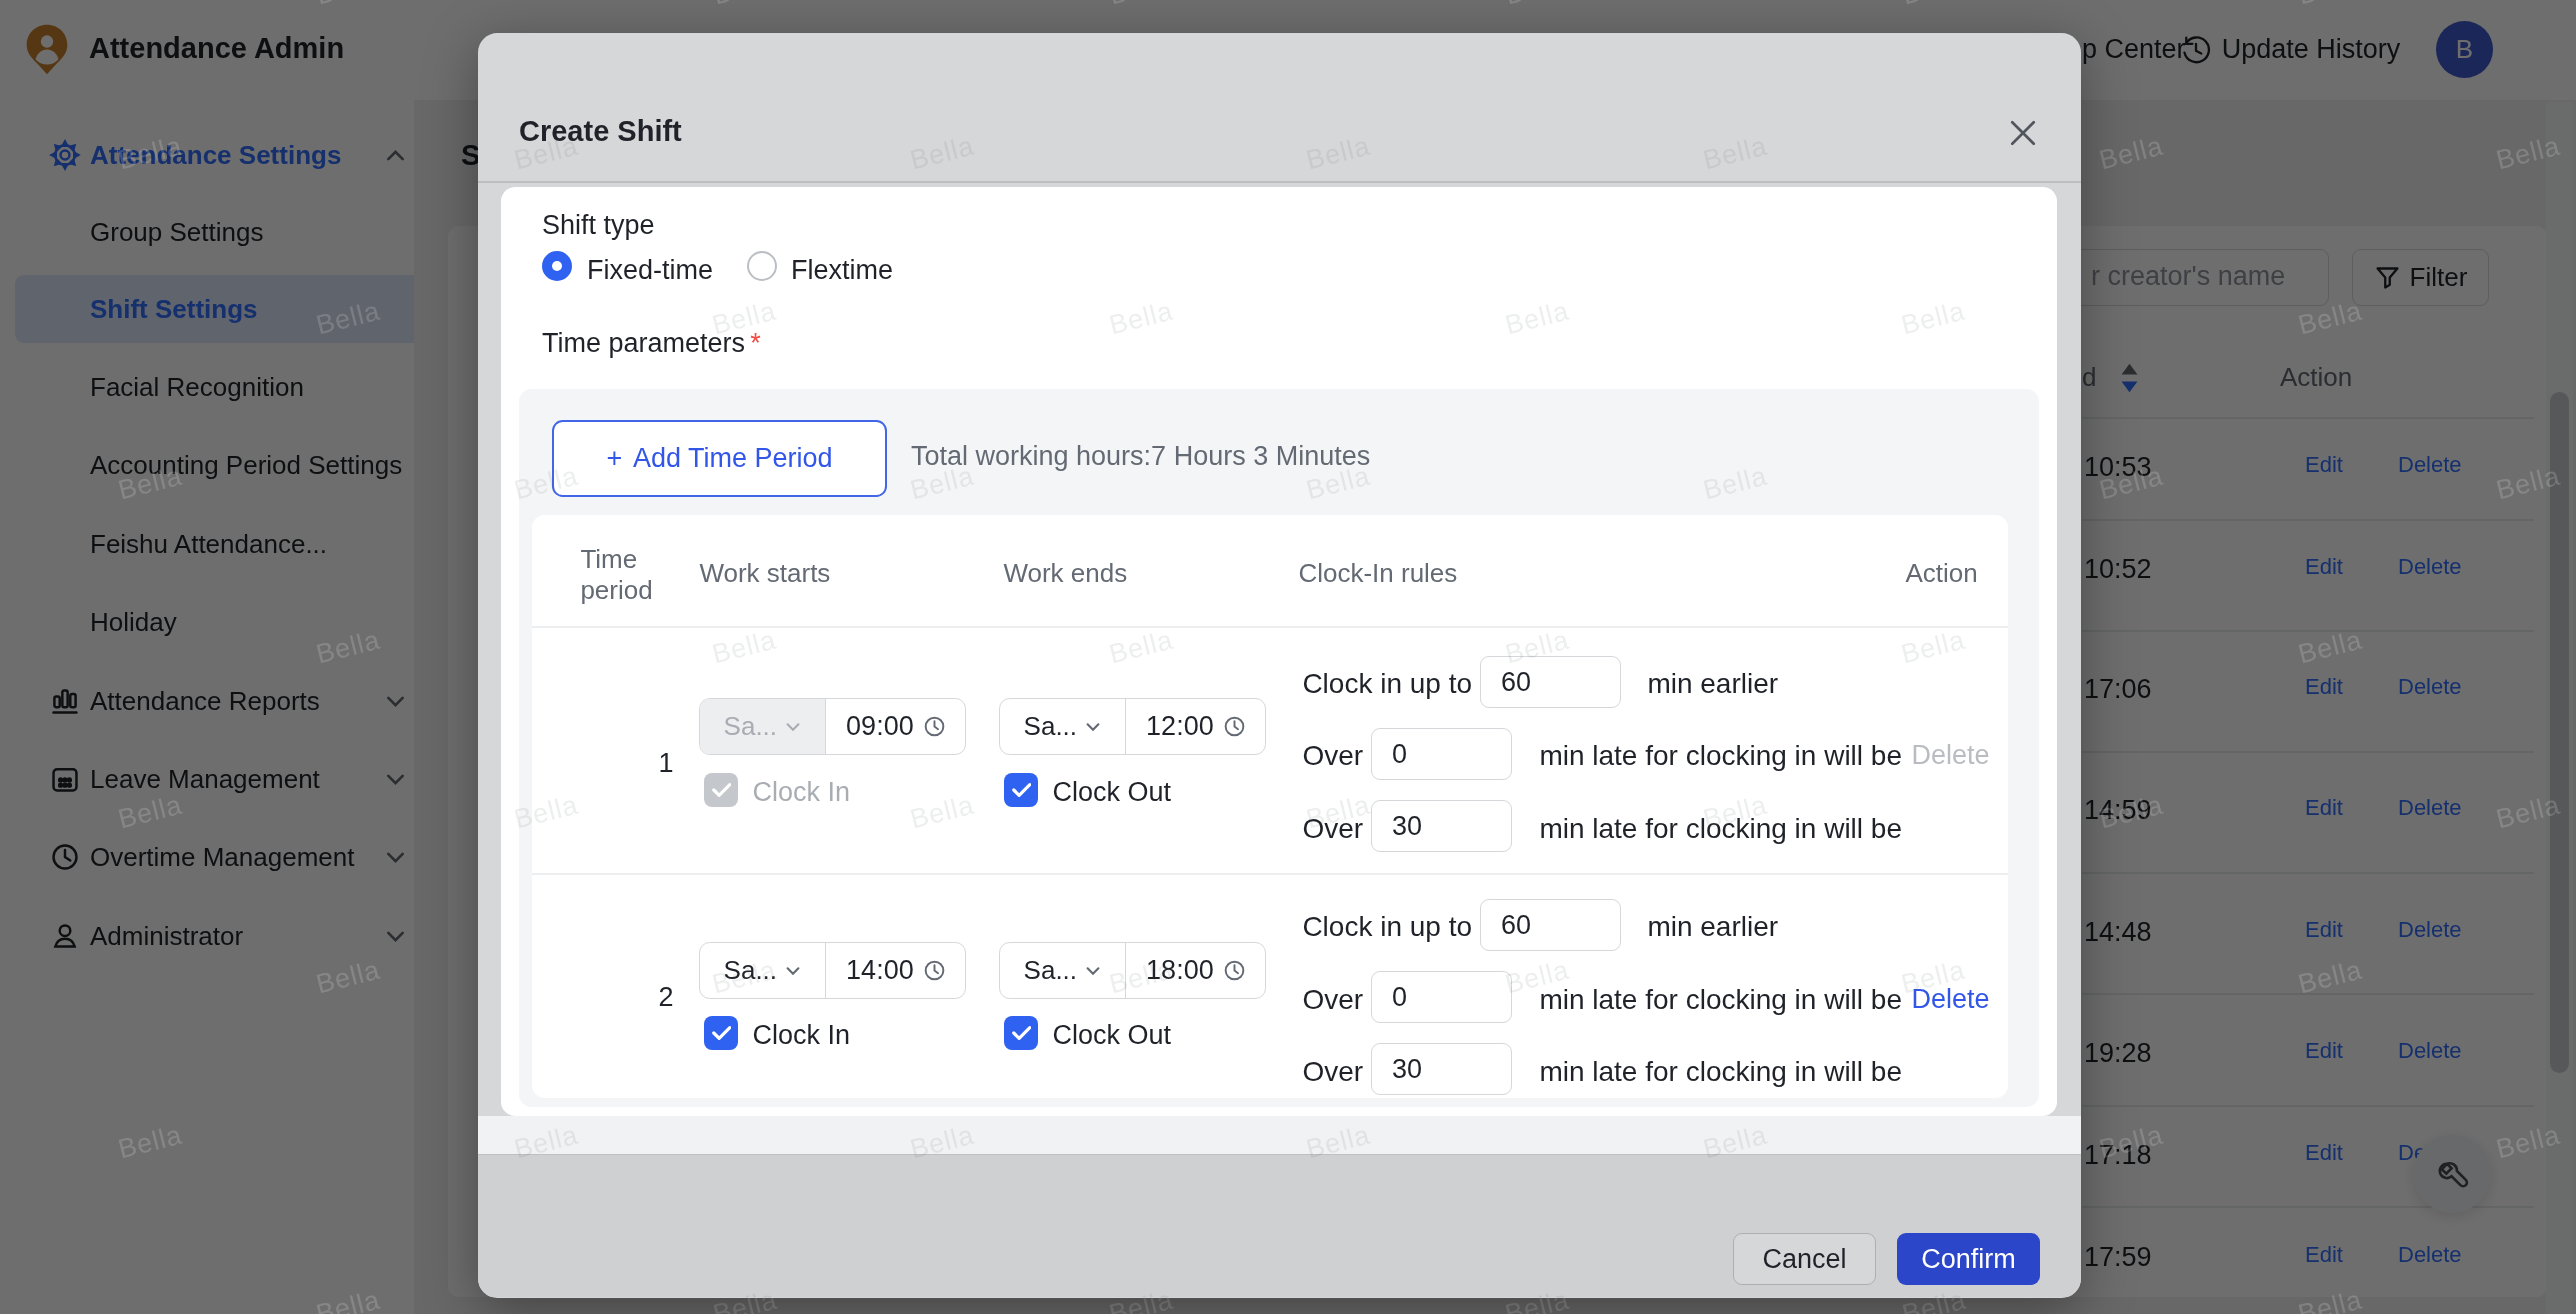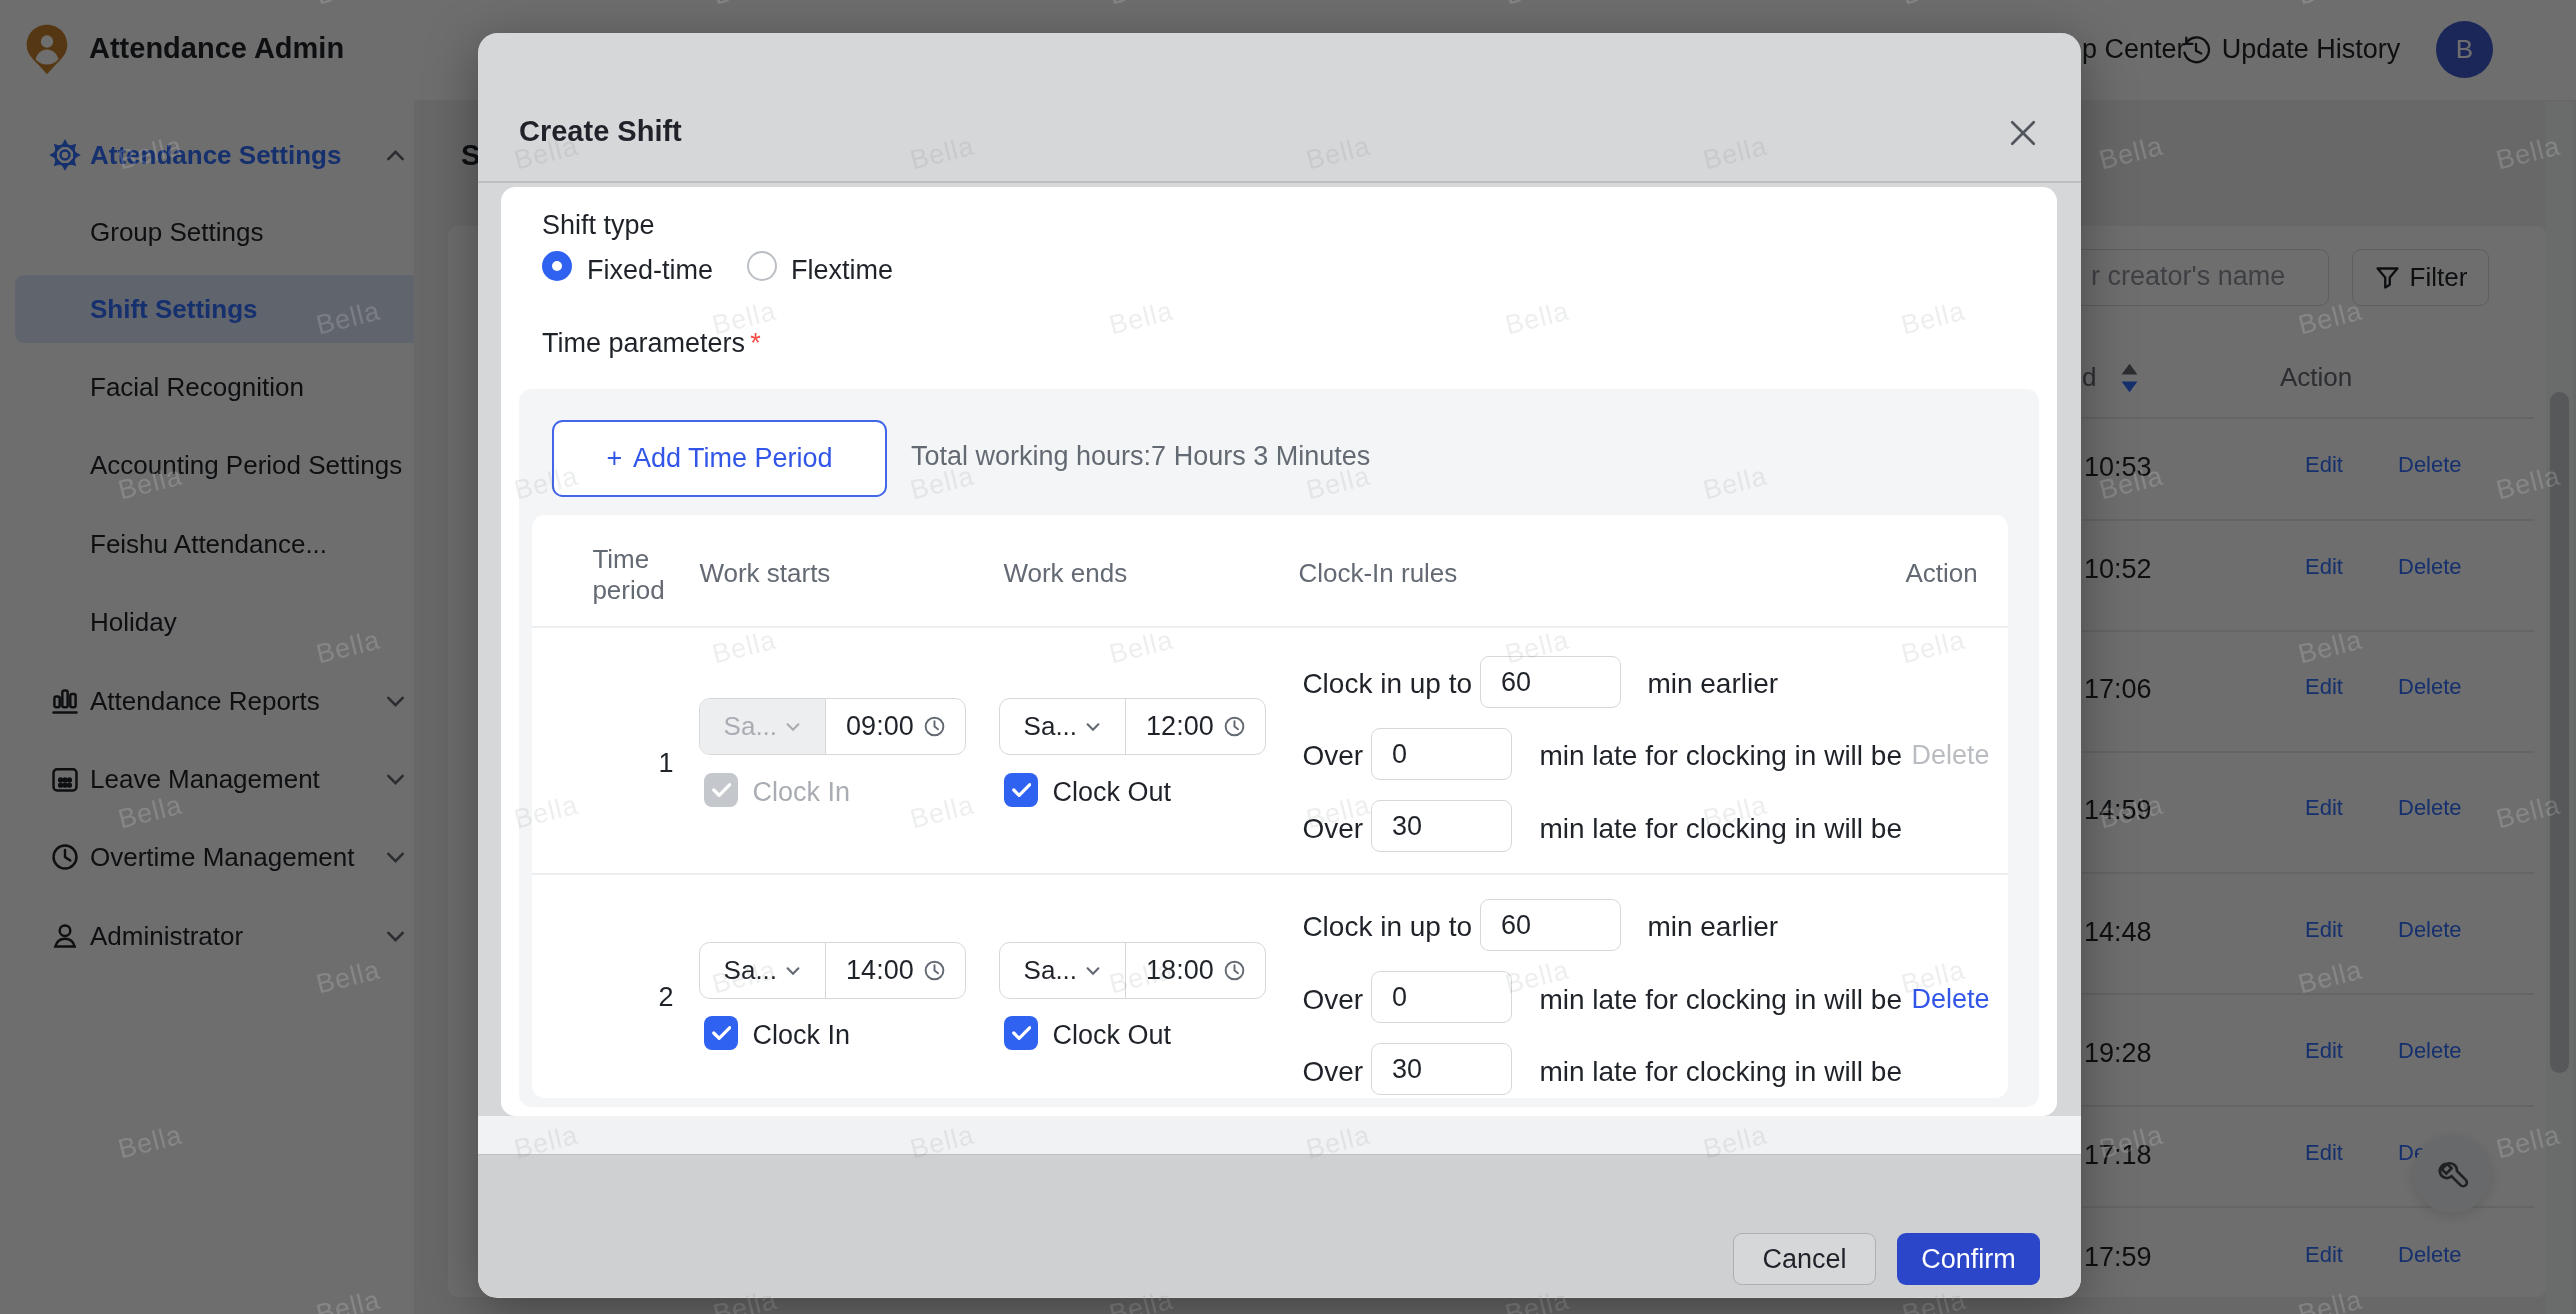--- a/index.html
+++ b/index.html
@@ -368,21 +368,21 @@
 
       <div id="m-sub">
         <div id="add-btn">
           <span>+</span>
           <span>Add Time Period</span>
         </div>
         <div class="total-txt">Total working hours:7 Hours 3 Minutes</div>
 
         <div id="m-table">
 
-          <div class="th" style="left:60px;top:28.5px;width:107px;">Time period</div>
+          <div class="th" style="left:48px;top:28.5px;width:107px;">Time period</div>
           <div class="th" style="left:167px;top:43px;">Work starts</div>
           <div class="th" style="left:471px;top:43px;">Work ends</div>
           <div class="th" style="left:766px;top:43px;">Clock-In rules</div>
           <div class="th" style="left:1373px;top:43px;">Action</div>
           <div class="tdiv" style="top:111px;"></div>
 
           <div class="idx" style="top:233px;">1</div>
           <div class="dt-group" style="left:167px;top:183px;">
             <div class="dt-day dis">
               <span>Sa...</span>

